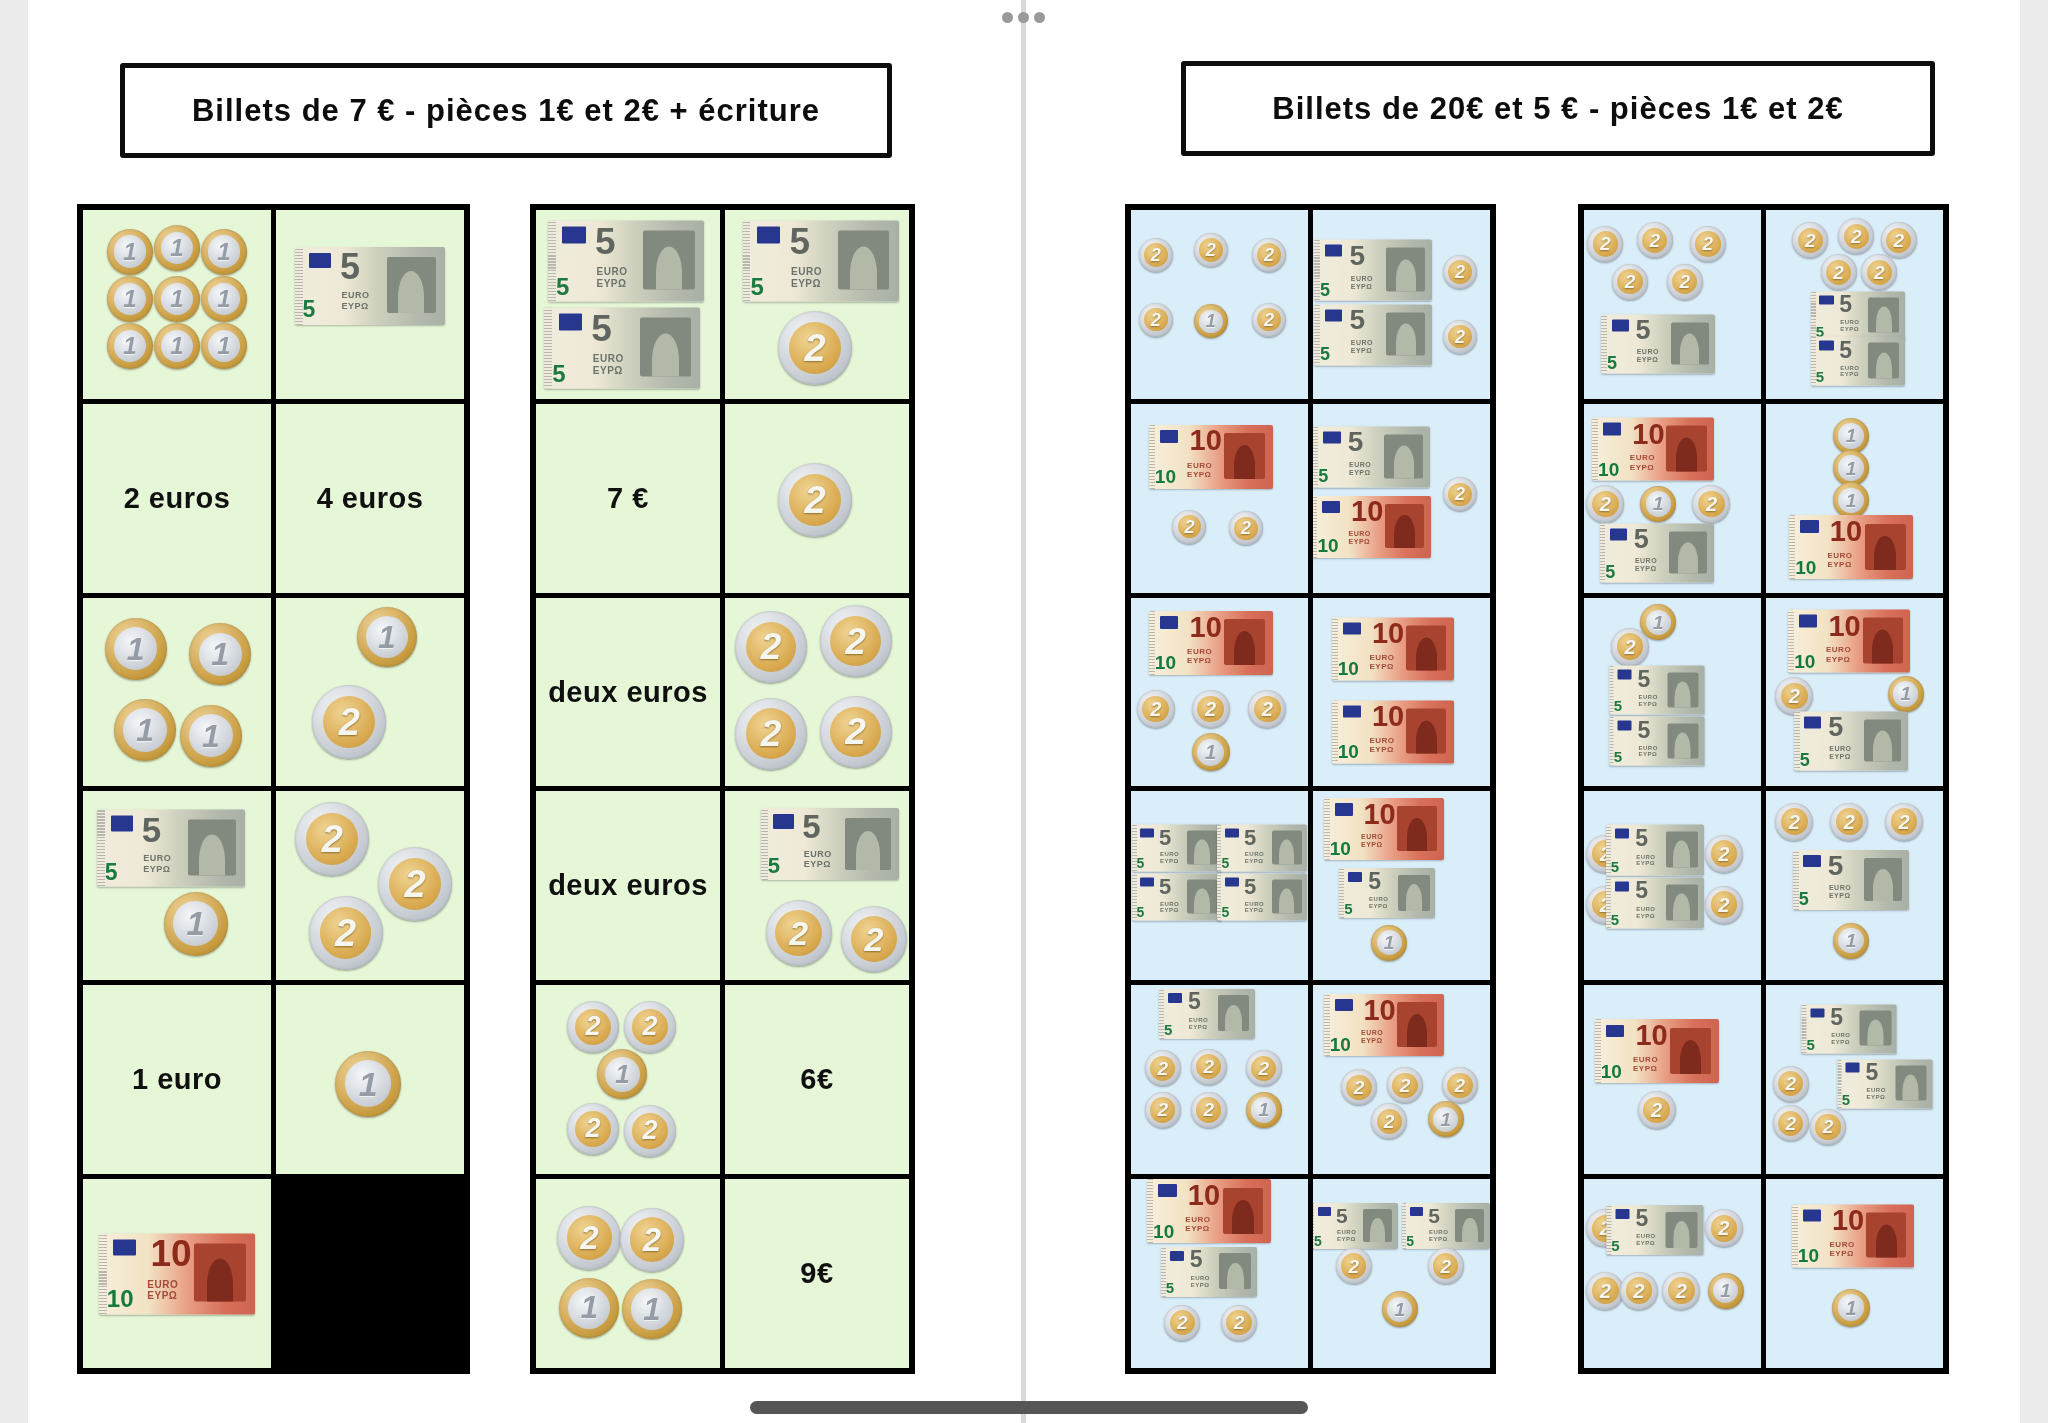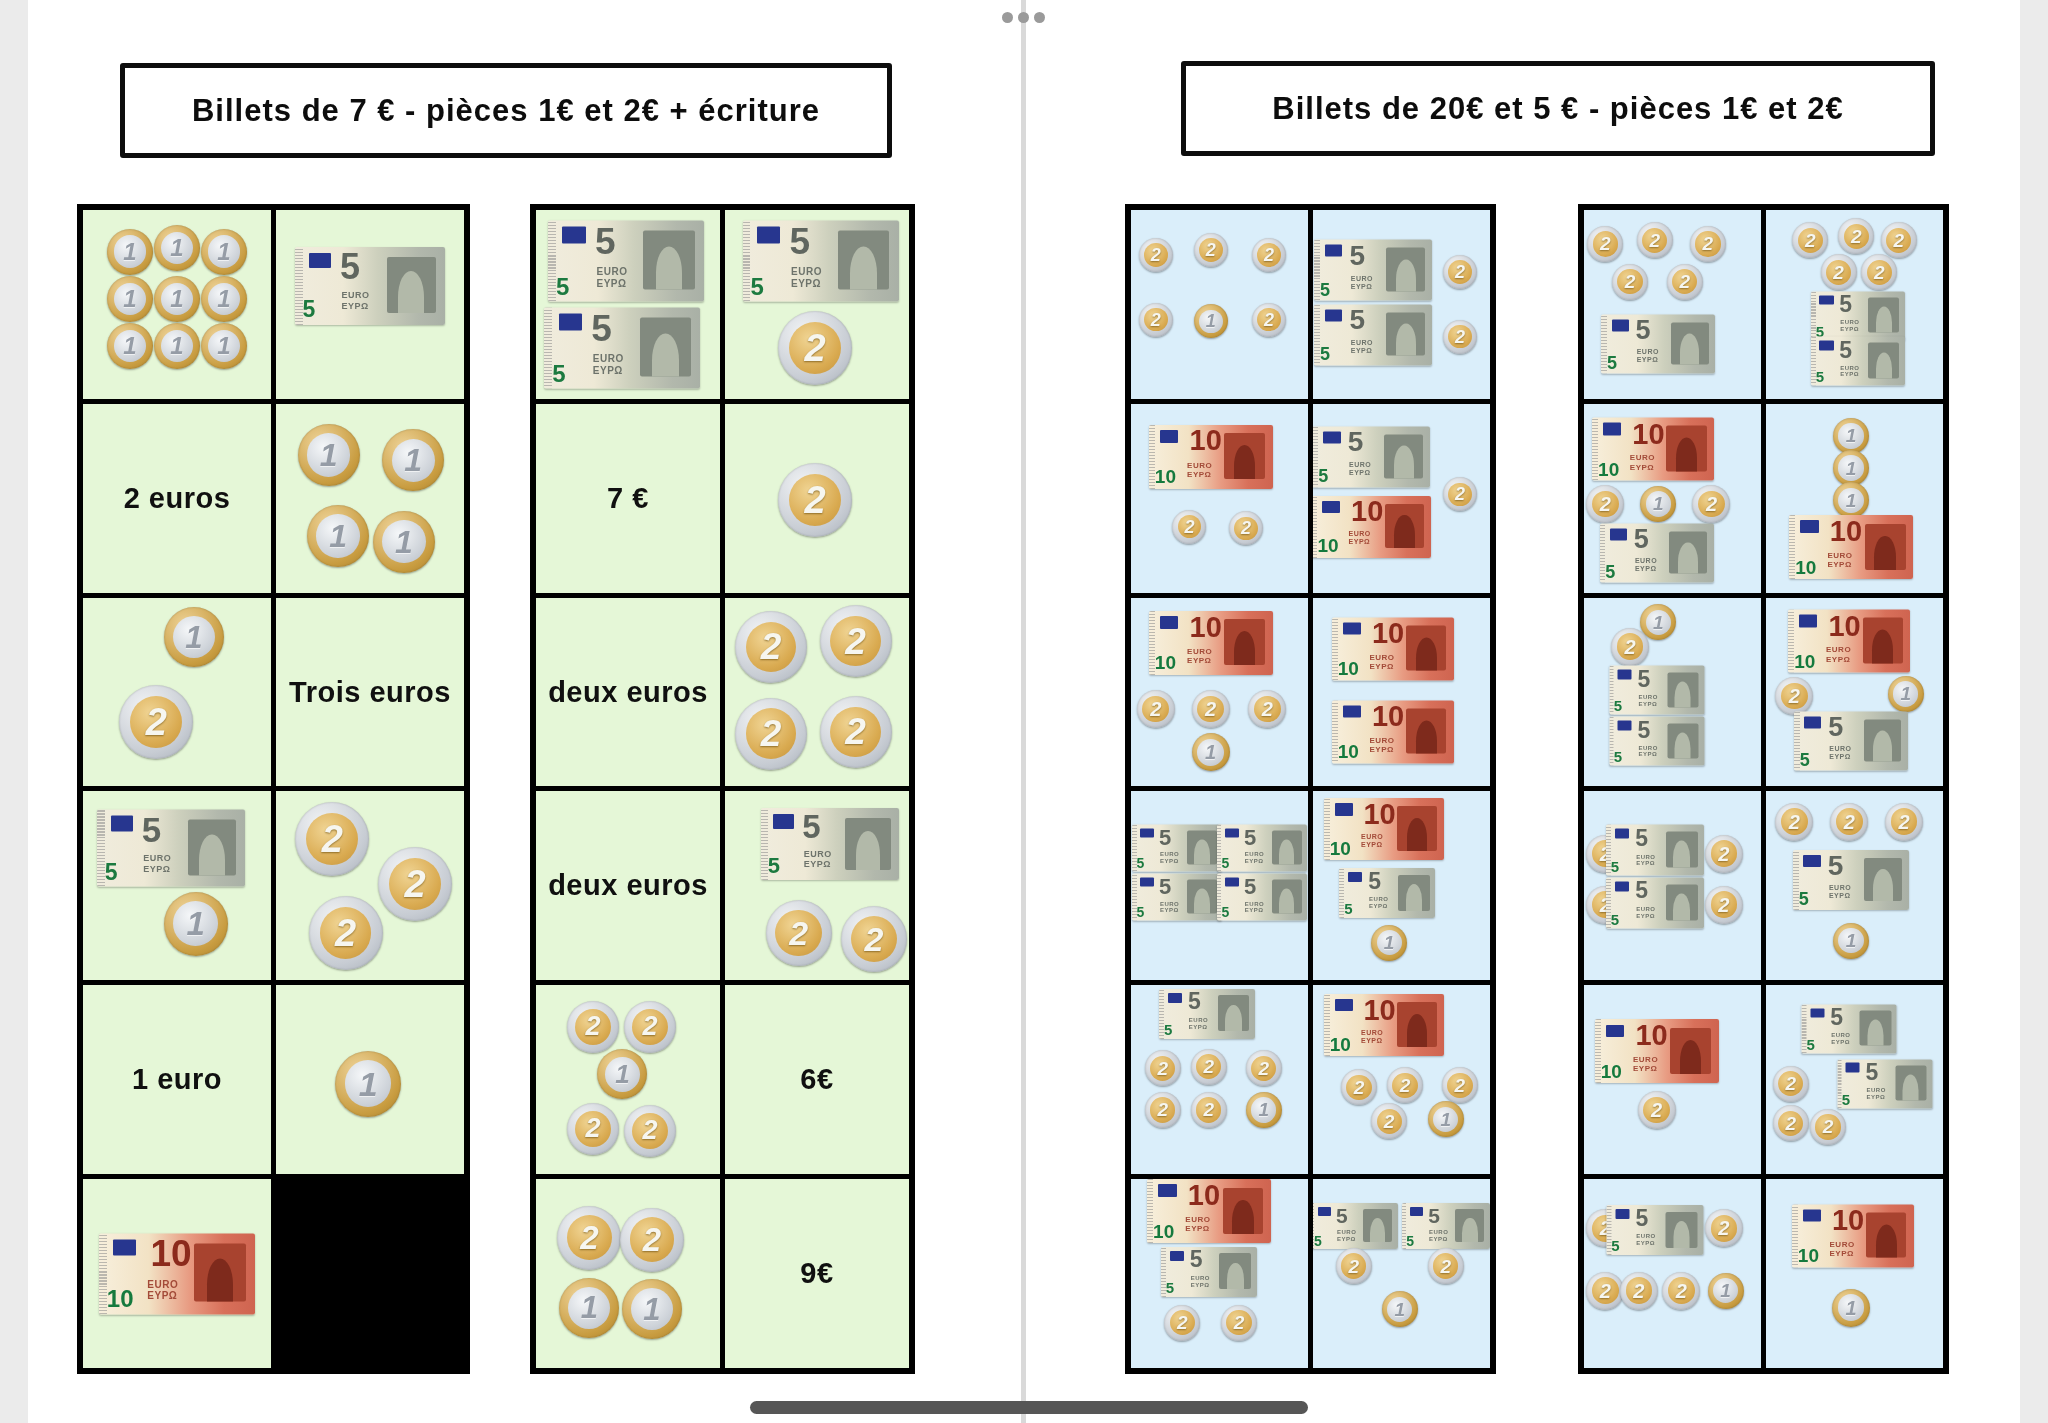--- a/index.html
+++ b/index.html
@@ -146,20 +146,23 @@
         <span class="big-num" style="font-size:36px">5</span>
         <span class="euro-word" style="font-size:9px">EURO<br>ΕΥΡΩ</span>
         <div class="arch"></div>
         <span class="small-num" style="font-size:23px">5</span>
       </div>
     </div>
     <div class="cell" style="background: rgb(229, 247, 215);">
       <span class="cell-text">2 euros</span>
     </div>
     <div class="cell" style="background: rgb(229, 247, 215);">
+      <span class="cell-text">4 euros</span>
+    </div>
+    <div class="cell" style="background: rgb(229, 247, 215);">
       <div class="coin c1" style="left: 28%; top: 27%; height: 62px; width: 62px;">
         <div class="coin-inner">
           <span class="coin-num" style="font-size: 32px;">1</span>
         </div>
       </div>
       <div class="coin c1" style="left: 73%; top: 30%; height: 62px; width: 62px;">
         <div class="coin-inner">
           <span class="coin-num" style="font-size: 32px;">1</span>
         </div>
       </div>
@@ -178,23 +181,20 @@
       <div class="coin c1" style="left: 59%; top: 21%; height: 60px; width: 60px;">
         <div class="coin-inner">
           <span class="coin-num" style="font-size: 31px;">1</span>
         </div>
       </div>
       <div class="coin c2" style="left: 39%; top: 66%; height: 74px; width: 74px;">
         <div class="coin-inner">
           <span class="coin-num" style="font-size: 38px;">2</span>
         </div>
       </div>
-    </div>
-    <div class="cell" style="background: rgb(229, 247, 215);">
-      <span class="cell-text">Trois euros</span>
     </div>
     <div class="cell" style="background: rgb(229, 247, 215);">
       <div class="bill b5" style="left: 47%; top: 30%; width: 148px; height: 77px;">
         <div class="stripe"></div>
         <div class="flag"></div>
         <span class="big-num" style="font-size:35px">5</span>
         <span class="euro-word" style="font-size:9px">EURO<br>ΕΥΡΩ</span>
         <div class="arch"></div>
         <span class="small-num" style="font-size:23px">5</span>
       </div>

